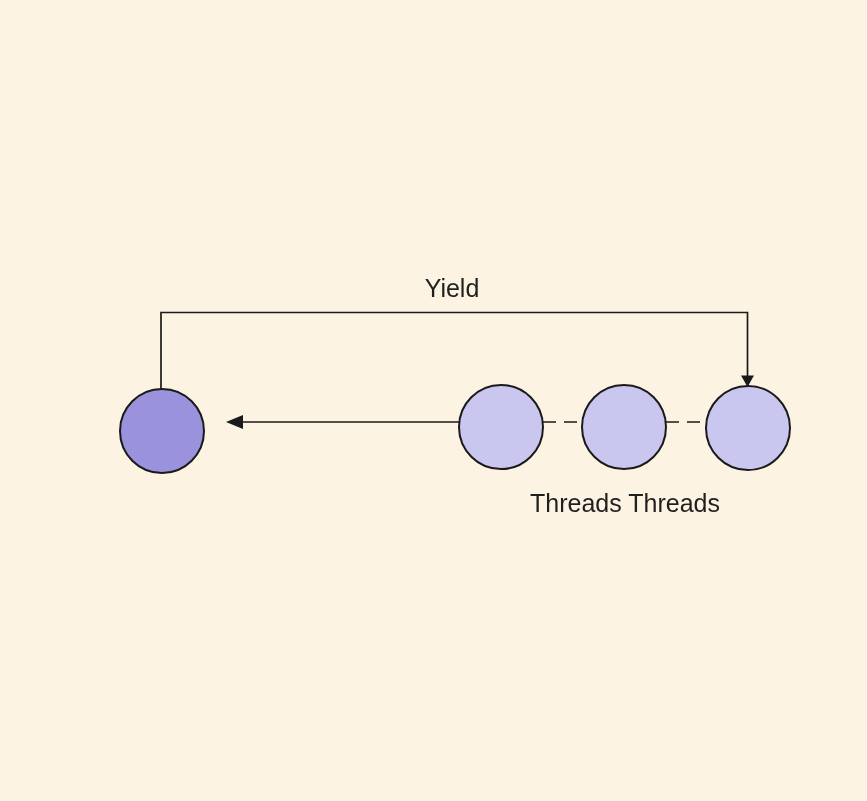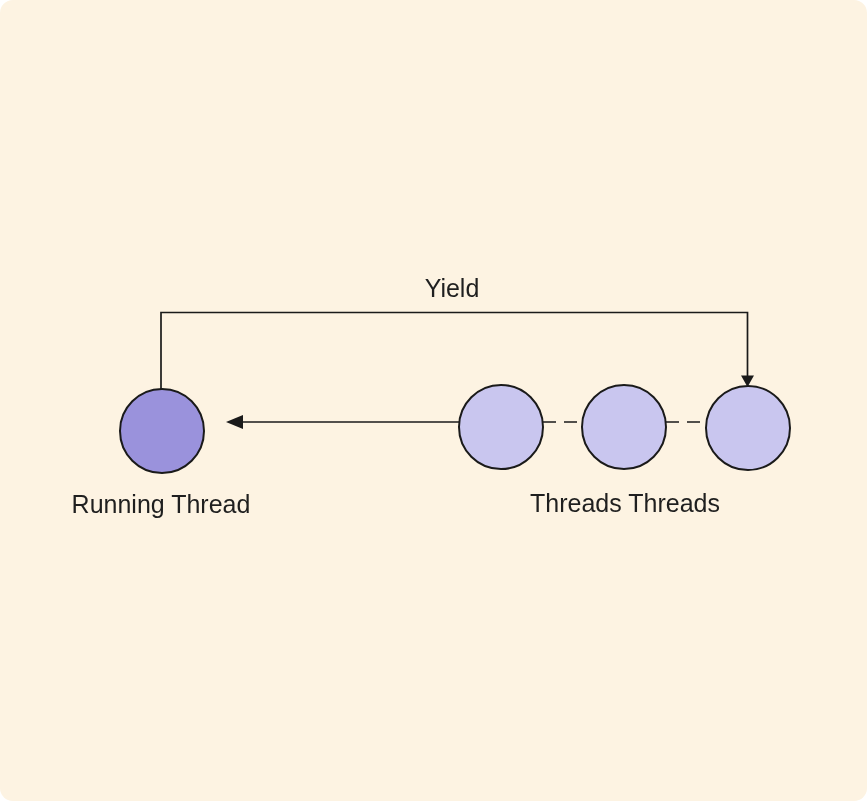--- a/index.html
+++ b/index.html
@@ -8,21 +8,20 @@
   }
   body {
     font-family: "Liberation Sans", sans-serif;
   }
   .canvas {
     position: relative;
     width: 867px;
     height: 801px;
     background: #FDF3E2;
     overflow: hidden;
-    border-radius: 13px;
   }
   .canvas svg {
     position: absolute;
     left: 0;
     top: 0;
   }
   .stroke-line {
     fill: none;
     stroke: #1A1A1A;
     stroke-width: 1.7;
@@ -70,17 +69,16 @@
 
     <circle class="node" cx="162" cy="431" r="42" fill="#9A92DC"></circle>
 
     <circle class="node" cx="501" cy="427" r="42" fill="#C9C6EF"></circle>
     <circle class="node" cx="624" cy="427" r="42" fill="#C9C6EF"></circle>
     <circle class="node" cx="748" cy="428" r="42" fill="#C9C6EF"></circle>
   </svg>
 
   <div class="label label-yield">Yield</div>
 
-  <div class="label label-running">Running Thread</div>
 
   <div class="label label-runnable">Threads Threads</div>
 
 </div>
 
 </body></html>

